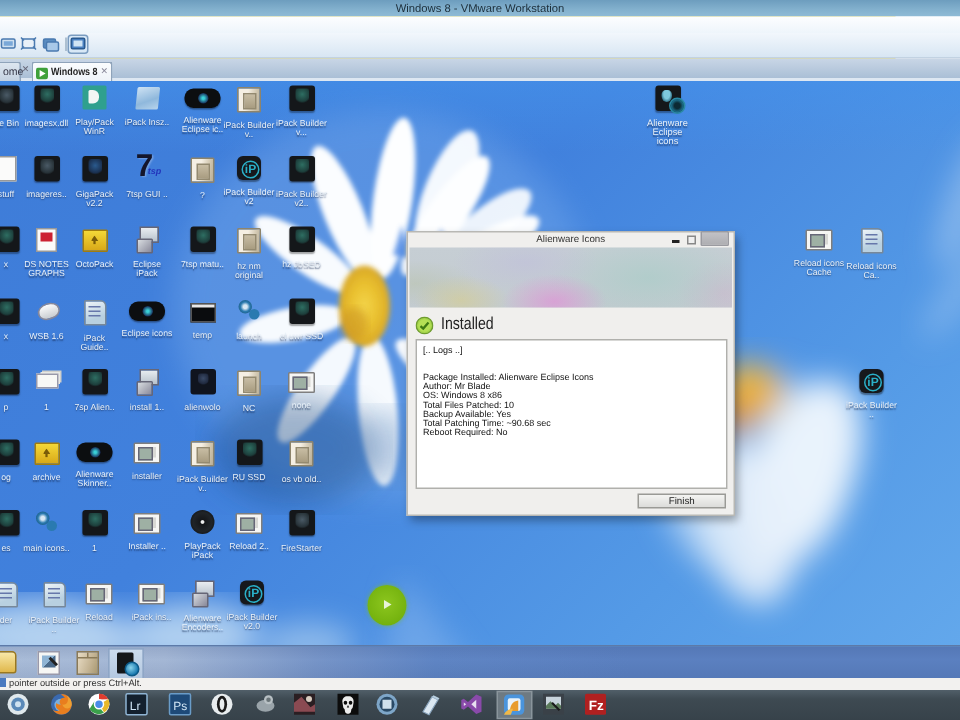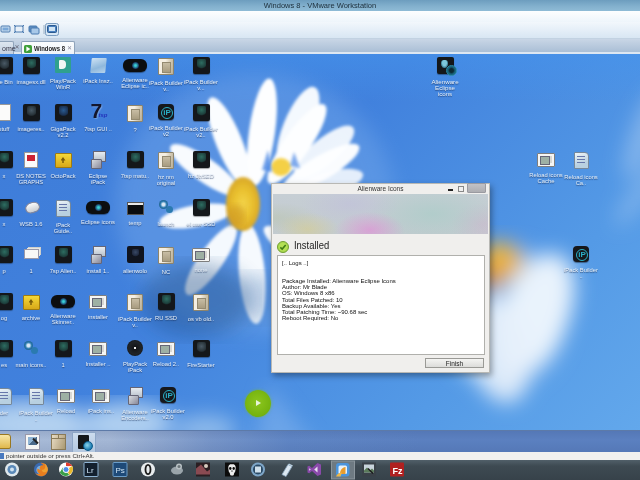--- a/index.html
+++ b/index.html
@@ -77,21 +77,21 @@
   .blkwin{background:#0a0c0e;border:1px solid #555;width:15px;height:11px;margin-top:3px;}
   .blkwin::after{content:"";position:absolute;left:0;top:0;width:15px;height:2px;background:#e8e8e8;}
   
   #vmtaskbar{left:0;top:376px;width:640px;height:22px;
     background:linear-gradient(rgba(40,60,110,.12),rgba(40,60,110,0) 40%,rgba(30,50,100,.1)),
       linear-gradient(90deg,#a9bcd8 0,#a4b7d5 110px,#7795c8 210px,#5f85c4 290px,#5b80c0 420px,#5b80c0 100%);
     border-top:1px solid #5d7aa8;
     box-shadow:inset 0 -1px 0 #4a6ab2;}
   .vti{position:absolute;}
   
-  #dlg{left:271px;top:129px;width:217px;height:188px;background:#f0efed;
+  #dlg{left:271px;top:100px;width:217px;height:188px;background:#f0efed;
     border:1px solid #b8b8b4;box-shadow:2px 3px 6px rgba(0,0,0,.35);}
   #dlgtitle{position:absolute;left:0;top:0;width:100%;height:9px;
     font-size:6.5px;color:#333;text-align:center;line-height:9px;}
   #banner{position:absolute;left:1px;top:10px;width:215px;height:40px;
     background:
       radial-gradient(ellipse 45px 24px at 16% 88%,rgba(215,205,140,.6),transparent 70%),
       radial-gradient(ellipse 50px 26px at 45% 90%,rgba(226,140,215,.65),transparent 70%),
       radial-gradient(ellipse 70px 30px at 36% 25%,rgba(190,186,222,.45),transparent 70%),
       radial-gradient(ellipse 90px 40px at 74% 50%,rgba(165,205,198,.6),transparent 75%),
       radial-gradient(ellipse 45px 30px at 97% 75%,rgba(210,175,205,.45),transparent 70%),

